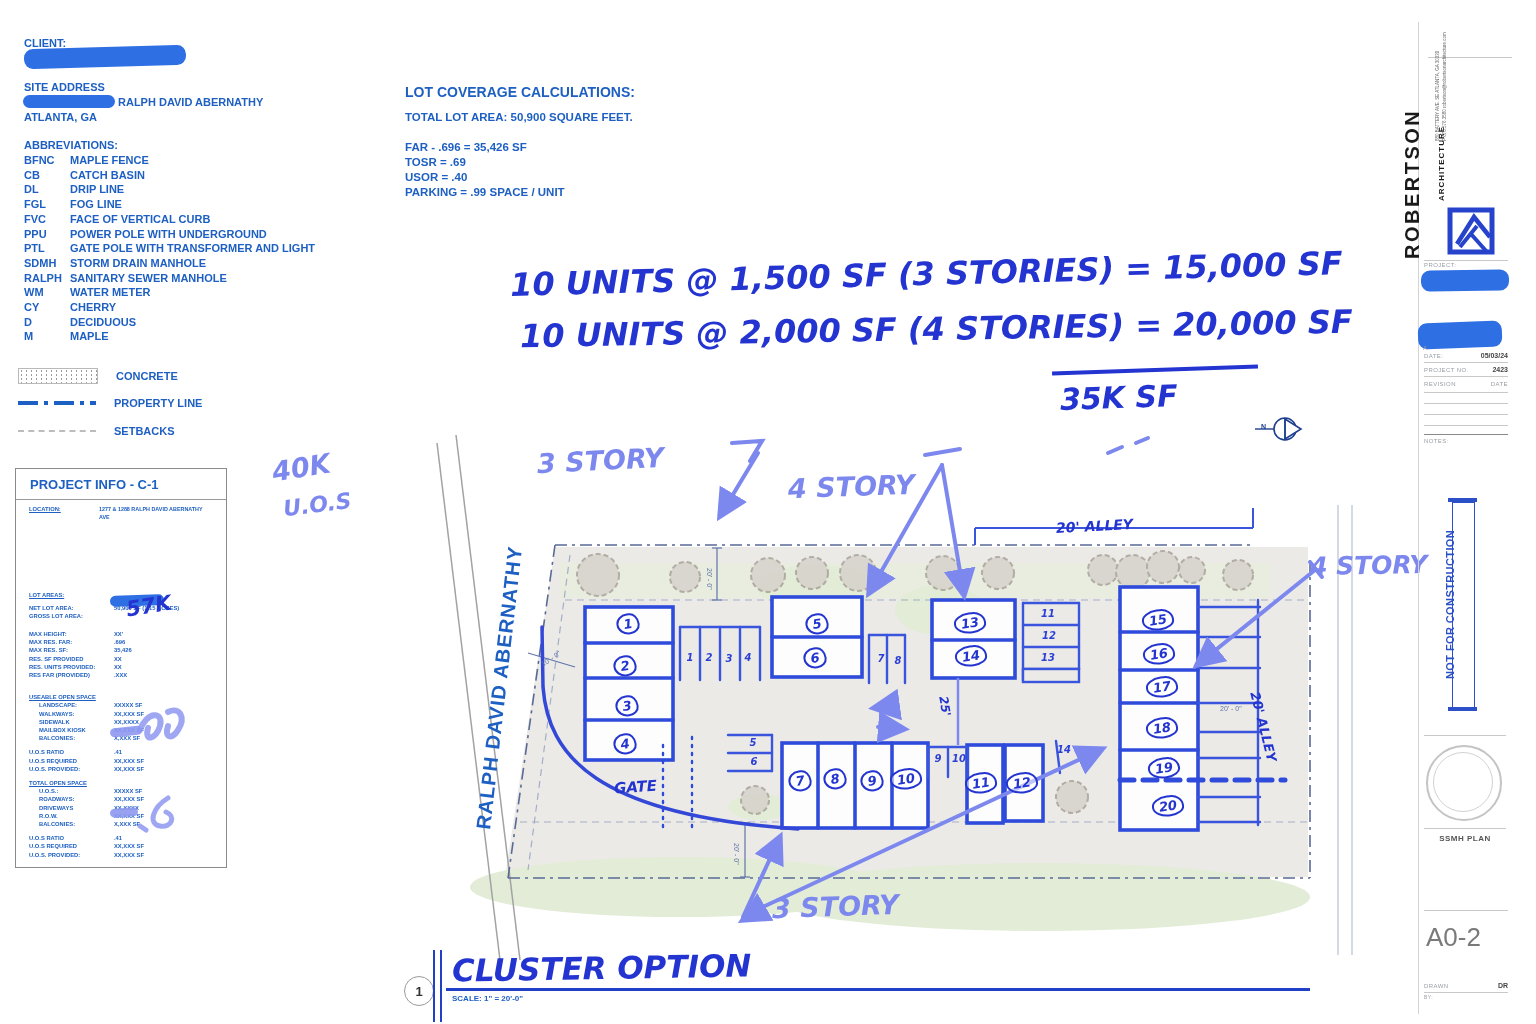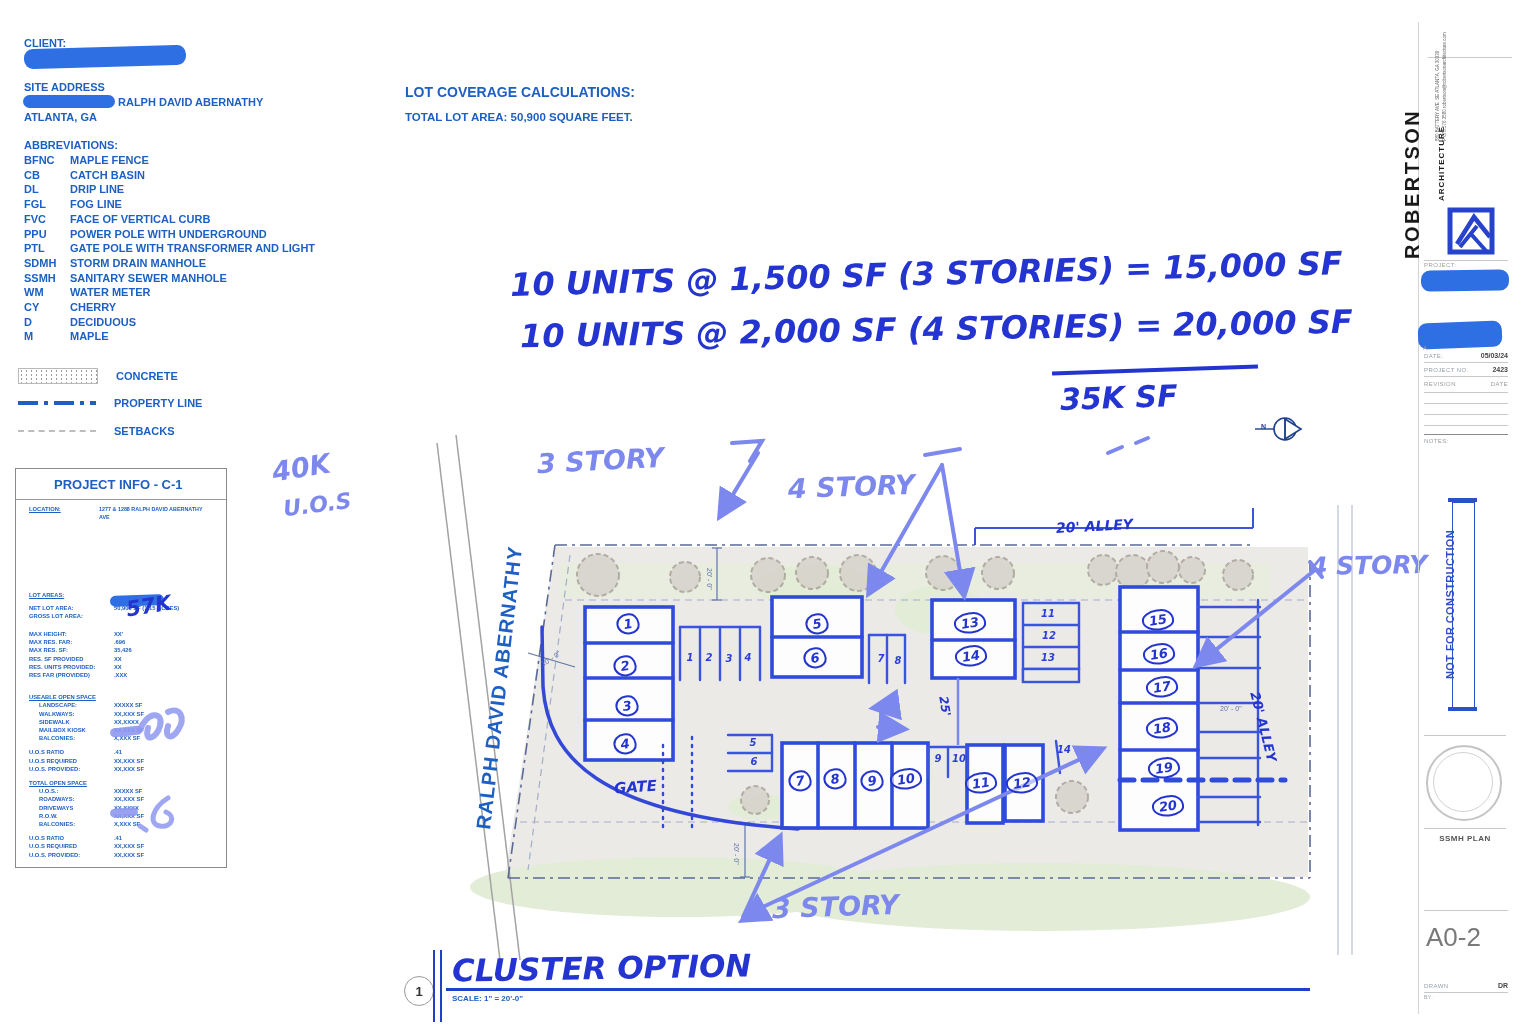--- a/index.html
+++ b/index.html
@@ -19,21 +19,21 @@
   .swatch-setb{width:78px;height:0;border-top:2px dashed #bdbdbd;}
   
   .hand{font-family:"DejaVu Sans",sans-serif;font-style:italic;font-weight:700;color:#2334d0;white-space:nowrap;}
   .hand-light{color:#7d88ee;}
   .abs{position:absolute;}
   
   .blob{position:absolute;background:#2f6fe4;border-radius:9px;}
   .blob-l{background:#8e98f0;}
   
   #pi-box{position:absolute;left:15px;top:468px;width:210px;height:398px;border:1.5px solid #8a8a8a;background:#fff;}
-  #pi-title{position:absolute;left:14px;top:8px;font-size:13px;margin-left:24px;}
+  #pi-title{position:absolute;left:14px;top:8px;font-size:13px;}
   #pi-rule{position:absolute;left:0;top:30px;width:100%;border-top:1px solid #9a9a9a;}
   .pi-body{position:absolute;left:13px;top:36px;width:184px;color:#1d5fc2;font-weight:700;
            font-size:5.8px;line-height:8.2px;}
   .pi-row{display:flex;}
   .pi-row .l{width:85px;flex:none;}
   .pi-row.loc .l{width:70px;text-decoration:underline;}
   .pi-head{text-decoration:underline;}
   .pi-indent{padding-left:10px;}
   .pi-indent .pi-row .l{width:75px;}
   
@@ -105,21 +105,21 @@
         <span class="abbr-code">PTL</span>
         <span>GATE POLE WITH TRANSFORMER AND LIGHT</span>
       </div>
 
       <div class="abbr-row">
         <span class="abbr-code">SDMH</span>
         <span>STORM DRAIN MANHOLE</span>
       </div>
 
       <div class="abbr-row">
-        <span class="abbr-code">SSMH</span>
+        <span class="abbr-code">RALPH</span>
         <span>SANITARY SEWER MANHOLE</span>
       </div>
 
       <div class="abbr-row">
         <span class="abbr-code">WM</span>
         <span>WATER METER</span>
       </div>
 
       <div class="abbr-row">
         <span class="abbr-code">CY</span>
@@ -145,20 +145,27 @@
     <span class="swatch-prop"></span>
     <span class="tb lbl11" style="margin-left:18px;">PROPERTY LINE</span>
   </div>
   <div class="legend-row" style="left:18px;top:424px;text-align:right;">
     <span class="swatch-setb"></span>
     <span class="tb lbl11" style="margin-left:18px;">SETBACKS</span>
   </div>
 
   <div class="abs tb" style="left:405px;top:84px;font-size:14px;">LOT COVERAGE CALCULATIONS:</div>
   <div class="abs tb" style="left:405px;top:111px;font-size:11.5px;">TOTAL LOT AREA: 50,900 SQUARE FEET.</div>
+  <div class="abs tb" style="left:405px;top:140px;font-size:11.5px;line-height:15px;">
+
+  <div>FAR - .696 = 35,426 SF</div>
+      <div>TOSR = .69</div>
+      <div>USOR = .40</div>
+      <div>PARKING = .99 SPACE / UNIT</div>
+    </div>
 
   <div class="abs hand" style="left:510px;top:255px;font-size:32px;transform:rotate(-1.5deg);">10 UNITS @ 1,500 SF (3 STORIES) = 15,000 SF</div>
   <div class="abs hand" style="left:520px;top:310px;font-size:32px;transform:rotate(-1deg);">10 UNITS @ 2,000 SF (4 STORIES) = 20,000 SF</div>
   <div class="abs" style="left:1052px;top:368px;width:206px;height:4px;background:#2334d0;transform:rotate(-2deg);"></div>
   <div class="abs hand" style="left:1060px;top:380px;font-size:30px;transform:rotate(-2deg);">35K SF</div>
 
   <div class="abs hand hand-light" style="left:272px;top:452px;font-size:27px;transform:rotate(-9deg);">40K</div>
   <div class="abs hand hand-light" style="left:283px;top:492px;font-size:22px;transform:rotate(-7deg);">U.O.S</div>
 
   <div id="pi-box">

